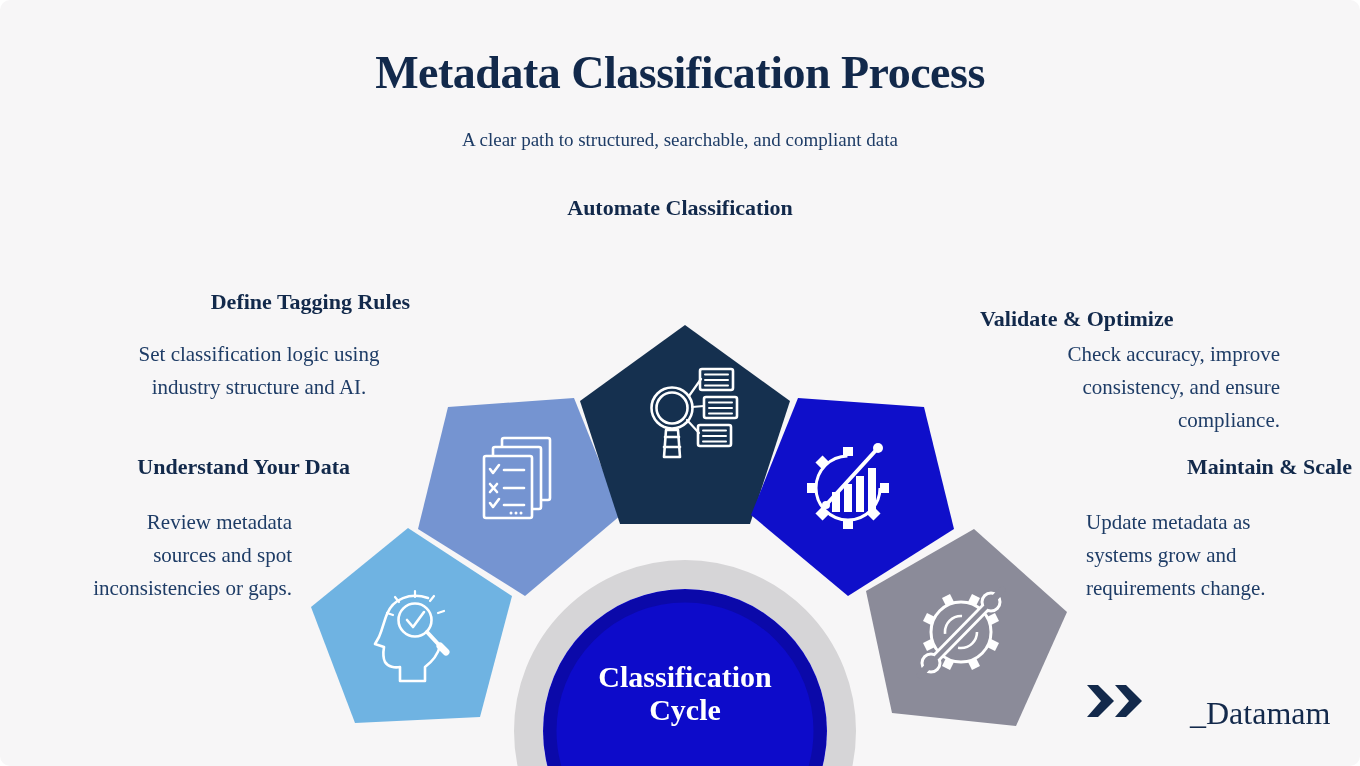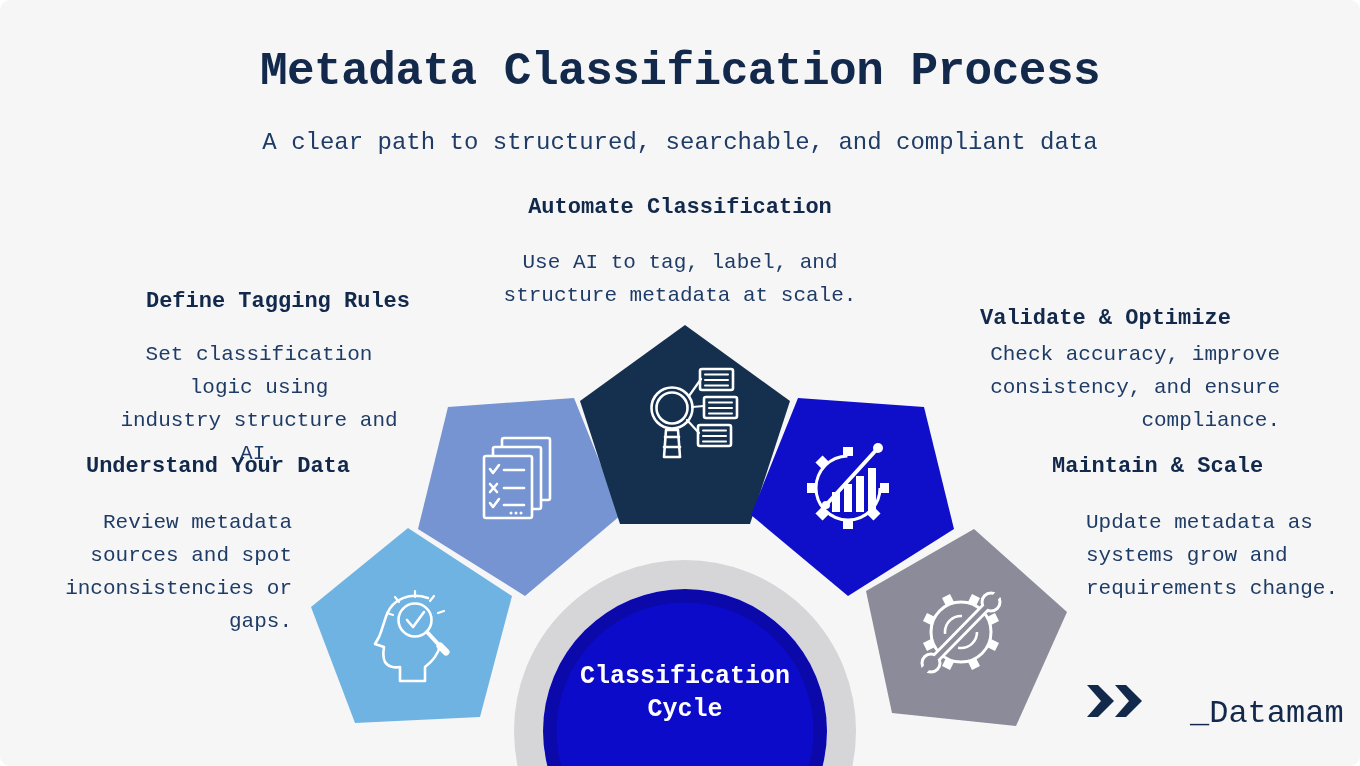--- a/index.html
+++ b/index.html
@@ -1,49 +1,49 @@
 <!DOCTYPE html>
 <html style="--background: #f7f6f7; --heading-text: #12294b; --body-text: #1e3c66; --icon-stroke: #ffffff; --brand-navy: #13294b; --step1: #6fb3e2; --step2: #7594d1; --step3: #15304f; --step4: #0f0fca; --step5: #8b8b99; --center-circle: #0d0bca; --center-ring: #d6d5d7;"><head>
 <meta charset="utf-8">
 <style>
   html,body{margin:0;padding:0;}
   .canvas{
     position:relative;
     width:1360px;height:766px;
     background:var(--background,#f7f6f7);
     overflow:hidden;
-    font-family:Liberation Mono, monospace;
+    font-family:Liberation Serif, serif;
     border-radius:10px;
   }
   .canvas svg.diagram{position:absolute;left:0;top:0;z-index:1;}
   .txt{position:absolute;z-index:2;}
   .page-title{
     left:0;top:46px;width:1360px;text-align:center;
     font-size:46px;font-weight:700;color:var(--heading-text,#12294b);
     letter-spacing:-0.5px;
   }
   .page-subtitle{
     left:0;top:129px;width:1360px;text-align:center;
-    font-size:24px;color:var(--body-text,#1e3c66);
+    font-size:19px;color:var(--body-text,#1e3c66);
   }
   .step-title{font-size:22px;font-weight:700;color:var(--heading-text,#12294b);}
   .step-desc{font-size:21px;line-height:33px;color:var(--body-text,#1e3c66);white-space:pre-line;}
   .t-automate{left:430px;top:195px;width:500px;text-align:center;}
   .d-automate{left:430px;top:246px;width:500px;text-align:center;}
   .t-define{left:60px;top:289px;width:350px;text-align:right;}
   .d-define{left:108px;top:338px;width:302px;text-align:center;}
   .t-understand{left:50px;top:454px;width:300px;text-align:right;}
   .d-understand{left:42px;top:506px;width:250px;text-align:right;}
   .t-validate{left:980px;top:306px;width:320px;text-align:left;}
   .d-validate{left:980px;top:338px;width:300px;text-align:right;}
-  .t-maintain{left:1052px;top:454px;width:300px;text-align:left;}
+  .t-maintain{left:1052px;top:454px;width:300px;text-align:right;}
   .d-maintain{left:1086px;top:506px;width:260px;text-align:left;}
   .center-label{
     left:575px;top:660px;width:220px;text-align:center;
-    font-size:25px;font-weight:700;line-height:33px;color:#ffffff;
+    font-size:30px;font-weight:700;line-height:33px;color:#ffffff;
     white-space:pre-line;z-index:3;
   }
   .copyright{
     left:74px;top:686px;font-size:26px;color:var(--body-text,#1e3c66);z-index:3;
   }
   .brand{left:1080px;top:678px;width:260px;height:46px;z-index:3;}
   .brand .brand-name{
     position:absolute;left:66px;top:17px;
     font-size:32px;font-weight:500;color:var(--brand-navy,#13294b);margin-left:44px;
   }
@@ -176,22 +176,20 @@
   <div class="txt step-title t-understand">Understand Your Data</div>
   <div class="txt step-title t-define">Define Tagging Rules</div>
 
   <div class="txt step-desc d-understand">Review metadata
 sources and spot
 inconsistencies or gaps.</div>
   <div class="txt step-desc d-define">Set classification logic using
 industry structure and AI.</div>
 
   <div class="txt step-title t-automate">Automate Classification</div>
-  <div class="txt step-desc d-automate">Use AI to tag, label, and
-structure metadata at scale.</div>
 
   <div class="txt step-title t-validate">Validate &amp; Optimize</div>
   <div class="txt step-desc d-validate">Check accuracy, improve
 consistency, and ensure
 compliance.</div>
 
   <div class="txt step-title t-maintain">Maintain &amp; Scale</div>
   <div class="txt step-desc d-maintain">Update metadata as
 systems grow and
 requirements change.</div>

